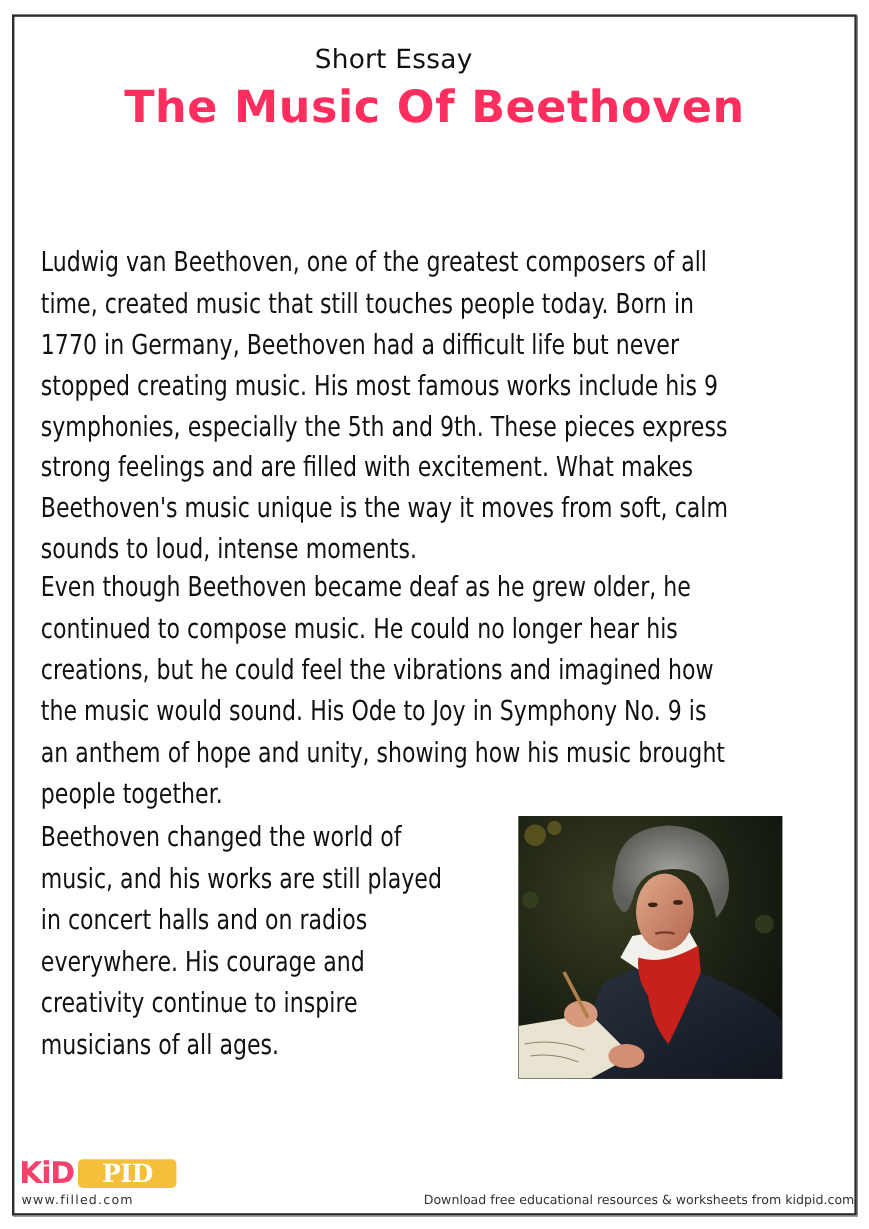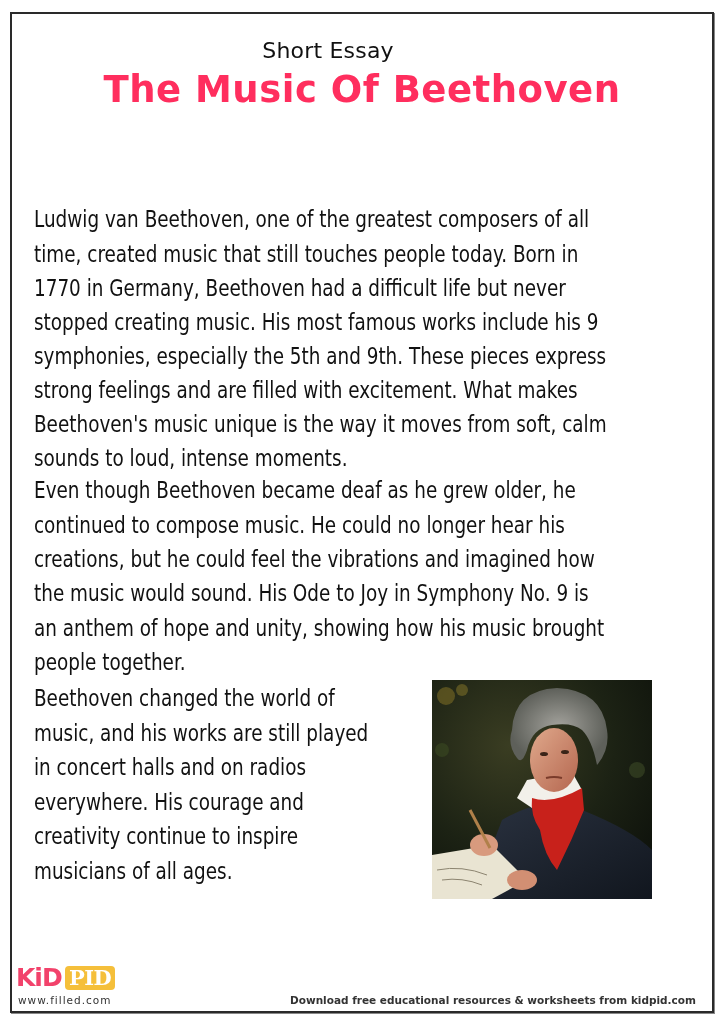--- a/index.html
+++ b/index.html
@@ -36,33 +36,33 @@
     overflow: hidden; background: #1e2418;
   }
   .portrait svg { display: block; }
 
   .footer-logo { position: absolute; left: 16px; top: 965px; width: 110px; height: 44px; }
   .logo-kid {
     position: absolute; left: 0; top: 0; font-family: "DejaVu Sans", sans-serif;
     font-weight: bold; font-size: 25px; color: #F2426B; letter-spacing: -1px; line-height: 26px;
   }
   .logo-pid {
-    position: absolute; left: 49px; top: 1px; height: 24px; padding: 0 4px;
+    position: absolute; left: 49px; top: 1px; height: 24px; padding: 0 20px;
     background: #F5BF3A; border-radius: 4px;
     font-family: "DejaVu Serif", serif; font-weight: bold; font-size: 21px; line-height: 24px;
     color: #ffffff; letter-spacing: -0.5px;
   }
   .logo-url {
     position: absolute; left: 2px; top: 29px; font-family: "DejaVu Sans", sans-serif;
     font-size: 10.5px; color: #333; letter-spacing: 1px; white-space: nowrap;
   }
 
   .footer-note {
-    position: absolute; right: 28px; top: 994px;
-    font-family: "DejaVu Sans", sans-serif; font-size: 10.5px; color: #333; white-space: nowrap; font-weight: bold;
+    position: absolute; right: 12px; top: 994px;
+    font-family: "DejaVu Sans", sans-serif; font-size: 10.5px; color: #333; white-space: nowrap;
   }
 </style>
 </head>
 <body>
 
 <div class="page-frame"></div>
 
 <div class="subtitle">Short Essay</div>
 <div class="title">The Music Of Beethoven</div>
 

